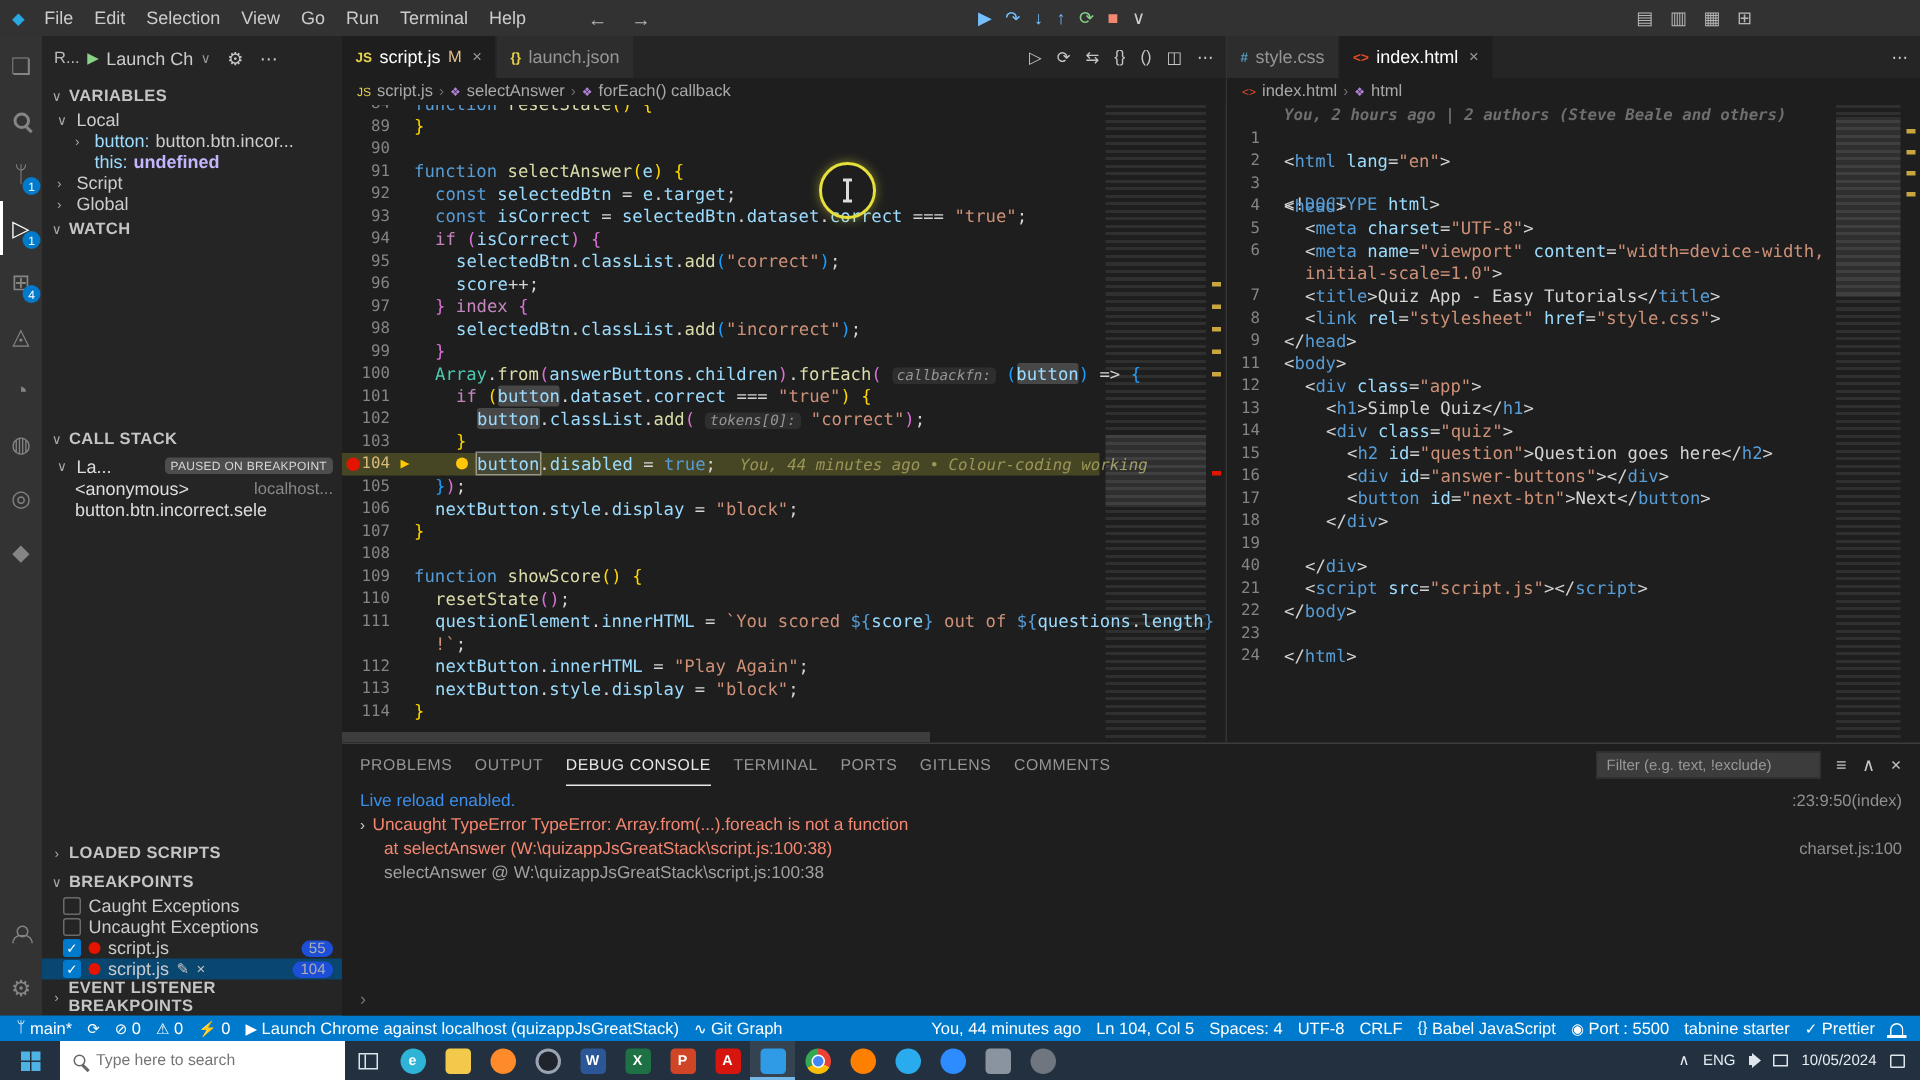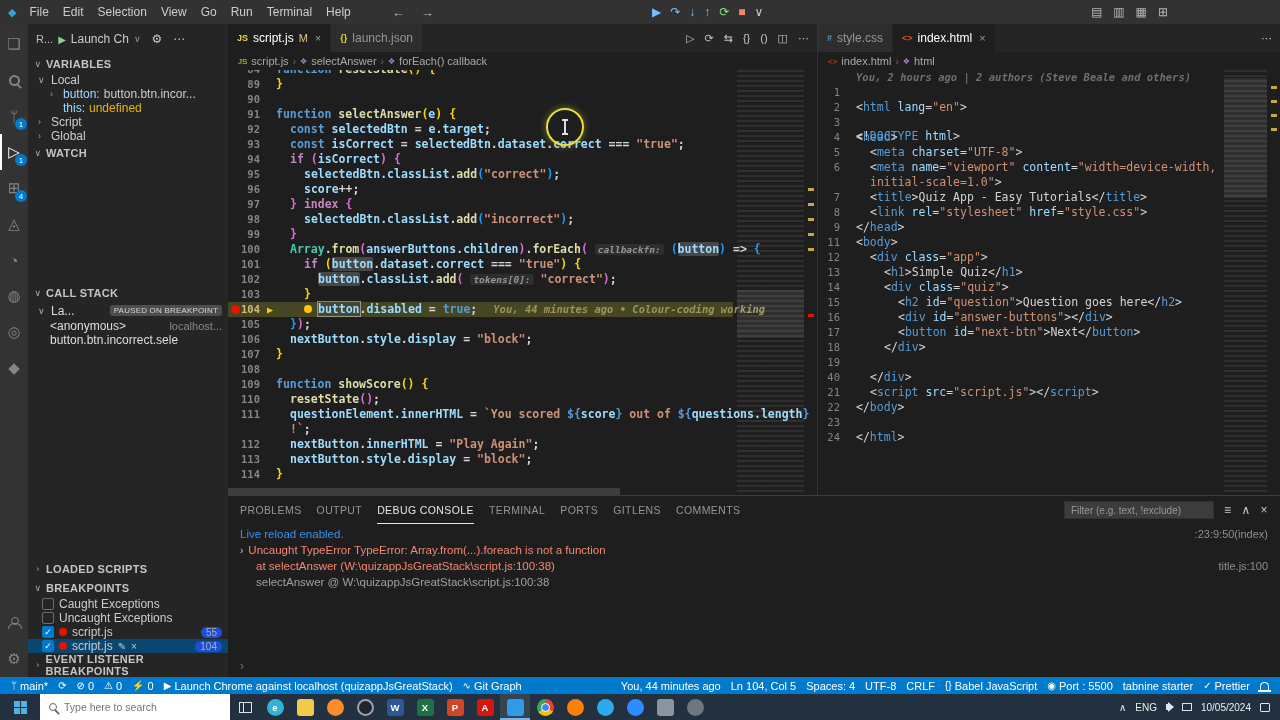--- a/index.html
+++ b/index.html
@@ -38,21 +38,21 @@
   .launch-play { color:#89d185; font-size:10px; cursor:pointer; }
   .launch-label { color:#cccccc; cursor:pointer; }
   .launch-chev { color:#999; font-size:9px; }
   .hdr-ico { color:#c5c5c5; margin-left:6px; cursor:pointer; }
   .sec-head { flex:0 0 19px; display:flex; align-items:center; gap:3px; padding:0 5px; font-size:11px; font-weight:bold; color:#c5c5c5; letter-spacing:.3px; cursor:pointer; }
   .chev { width:10px; font-size:9px; color:#aaa; text-align:center; font-weight:normal; }
   .tree-row { flex:0 0 16px; display:flex; align-items:center; gap:4px; padding:0 6px 0 15px; white-space:nowrap; overflow:hidden; cursor:pointer; }
   .tree-row .twisty { width:9px; font-size:9px; color:#aaa; }
   .var-name { color:#9cdcfe; }
   .var-val  { color:#cccccc; overflow:hidden; text-overflow:ellipsis; }
-  .var-val.muted { color:#eab308; }
+  .var-val.muted { color:#c4b5fd;font-weight:bold; }
   .frame-name { color:#dddddd; overflow:hidden; text-overflow:ellipsis; }
   .frame-loc { margin-left:auto; color:#888; font-size:11px; }
   .paused-pill { margin-left:auto; background:#4d4d4d; color:#d6d6d6; font-size:8px; font-weight:normal; border-radius:3px; padding:1px 4px; letter-spacing:.2px; }
   .bp-row { flex:0 0 18px; display:flex; align-items:center; gap:5px; padding:0 6px 0 14px; cursor:pointer; }
   .bp-row.selected { background:#094771; }
   .cb { width:12px; height:12px; border:1px solid #6b6b6b; border-radius:2px; flex:0 0 auto; display:flex; align-items:center; justify-content:center; font-size:9px; color:#fff; }
   .cb.checked { background:#007acc; border-color:#007acc; }
   .bp-dot-s { width:8px; height:8px; border-radius:50%; background:#e51400; flex:0 0 auto; }
   .bp-label { overflow:hidden; text-overflow:ellipsis; white-space:nowrap; }
   .bp-badge { margin-left:auto; color:#b0b0b0; font-size:10px; background:#1d4ed8; border-radius:7px; padding:0 5px; }
@@ -378,21 +378,21 @@
               <span class="bc-ico" style="color: rgb(232, 212, 77);">JS</span>
               <span>script.js</span>
               <span class="bc-sep">›</span>
               <span class="bc-ico" style="color: rgb(177, 128, 215);">❖</span>
               <span>selectAnswer</span>
               <span class="bc-sep">›</span>
               <span class="bc-ico" style="color: rgb(177, 128, 215);">❖</span>
               <span>forEach() callback</span>
             </div>
             <div class="code-area">
-              <div class="code-lines" style="right: 84px; font-weight: bold;">
+              <div class="code-lines" style="right: 84px;">
                 <div class="code-line" style="margin-top: -8px;"><div class="gutter">84</div><div class="lc" style="padding-left: 4px;"><span class="tk-k">function</span><span class="tk-p"> </span><span class="tk-f">resetState</span><span class="tk-b1">()</span><span class="tk-p"> </span><span class="tk-b1">{</span></div></div>
                 <div class="code-line"><div class="gutter">89</div><div class="lc" style="padding-left: 4px;"><span class="tk-b1">}</span></div></div>
                 <div class="code-line"><div class="gutter">90</div><div class="lc" style="padding-left: 4px;"></div></div>
                 <div class="code-line"><div class="gutter">91</div><div class="lc" style="padding-left: 4px;"><span class="tk-k">function</span><span class="tk-p"> </span><span class="tk-f">selectAnswer</span><span class="tk-b1">(</span><span class="tk-v">e</span><span class="tk-b1">)</span><span class="tk-p"> </span><span class="tk-b1">{</span></div></div>
                 <div class="code-line"><div class="gutter">92</div><div class="lc" style="padding-left: 18px;"><span class="tk-k">const</span><span class="tk-p"> </span><span class="tk-v">selectedBtn</span><span class="tk-o"> = </span><span class="tk-v">e</span><span class="tk-p">.</span><span class="tk-v">target</span><span class="tk-p">;</span></div></div>
                 <div class="code-line"><div class="gutter">93</div><div class="lc" style="padding-left: 18px;"><span class="tk-k">const</span><span class="tk-p"> </span><span class="tk-v">isCorrect</span><span class="tk-o"> = </span><span class="tk-v">selectedBtn</span><span class="tk-p">.</span><span class="tk-v">dataset</span><span class="tk-p">.</span><span class="tk-v">correct</span><span class="tk-o"> === </span><span class="tk-s">"true"</span><span class="tk-p">;</span></div></div>
                 <div class="code-line"><div class="gutter">94</div><div class="lc" style="padding-left: 18px;"><span class="tk-c">if</span><span class="tk-p"> </span><span class="tk-b2">(</span><span class="tk-v">isCorrect</span><span class="tk-b2">)</span><span class="tk-p"> </span><span class="tk-b2">{</span></div></div>
                 <div class="code-line"><div class="gutter">95</div><div class="lc" style="padding-left: 32px;"><span class="tk-v">selectedBtn</span><span class="tk-p">.</span><span class="tk-v">classList</span><span class="tk-p">.</span><span class="tk-f">add</span><span class="tk-b3">(</span><span class="tk-s">"correct"</span><span class="tk-b3">)</span><span class="tk-p">;</span></div></div>
                 <div class="code-line"><div class="gutter">96</div><div class="lc" style="padding-left: 32px;"><span class="tk-v">score</span><span class="tk-o">++</span><span class="tk-p">;</span></div></div>
                 <div class="code-line"><div class="gutter">97</div><div class="lc" style="padding-left: 18px;"><span class="tk-b2">}</span><span class="tk-p"> </span><span class="tk-c">index</span><span class="tk-p"> </span><span class="tk-b2">{</span></div></div>
@@ -502,21 +502,21 @@
             <div class="panel-right">
               <input class="filter-box" placeholder="Filter (e.g. text, !exclude)" style="">
               <span class="panel-ico">≡</span>
               <span class="panel-ico">∧</span>
               <span class="panel-ico">×</span>
             </div>
           </div>
         <div class="console" id="console">
             <div class="console-line" style="padding-left: 0px;"><span class="cl-info">Live reload enabled.</span><span class="cl-link">:23:9:50(index)</span></div>
             <div class="console-line" style="padding-left: 0px;"><span class="expand-chev">›</span><span class="cl-error">Uncaught TypeError TypeError: Array.from(...).foreach is not a function</span></div>
-            <div class="console-line" style="padding-left: 16px;"><span class="cl-error">at selectAnswer (W:\quizappJsGreatStack\script.js:100:38)</span><span class="cl-link">title.js:100</span></div>
+            <div class="console-line" style="padding-left: 16px;"><span class="cl-error">at selectAnswer (W:\quizappJsGreatStack\script.js:100:38)</span><span class="cl-link">charset.js:100</span></div>
             <div class="console-line" style="padding-left: 16px;"><span class="cl-stack">selectAnswer @ W:\quizappJsGreatStack\script.js:100:38</span></div>
           </div>
         <div class="console-input">›</div>
       </div>
     </div>
   </div>
 
   <div class="statusbar">
     <div class="sb-side" id="sb-left">
         <div class="sb-item">

